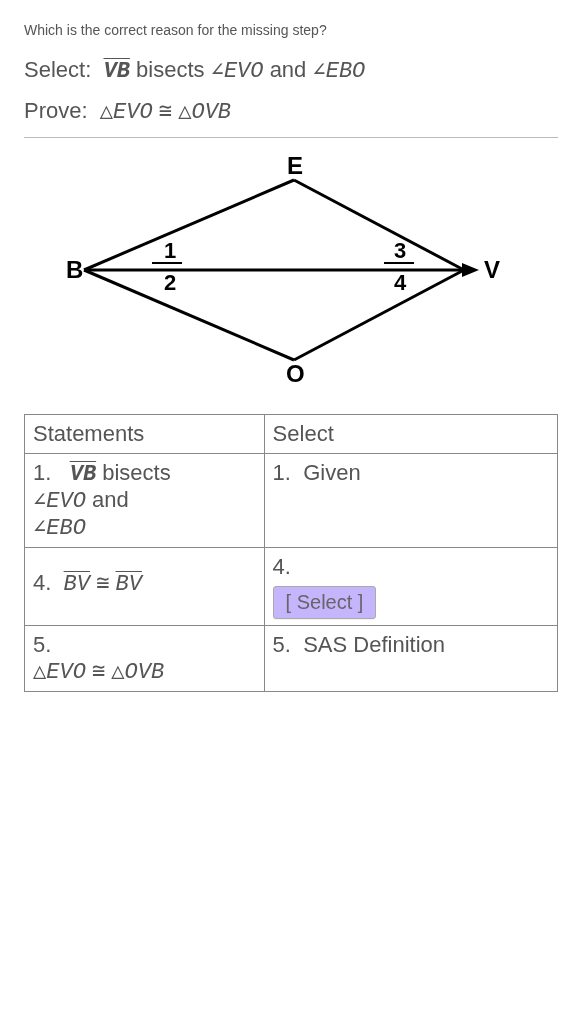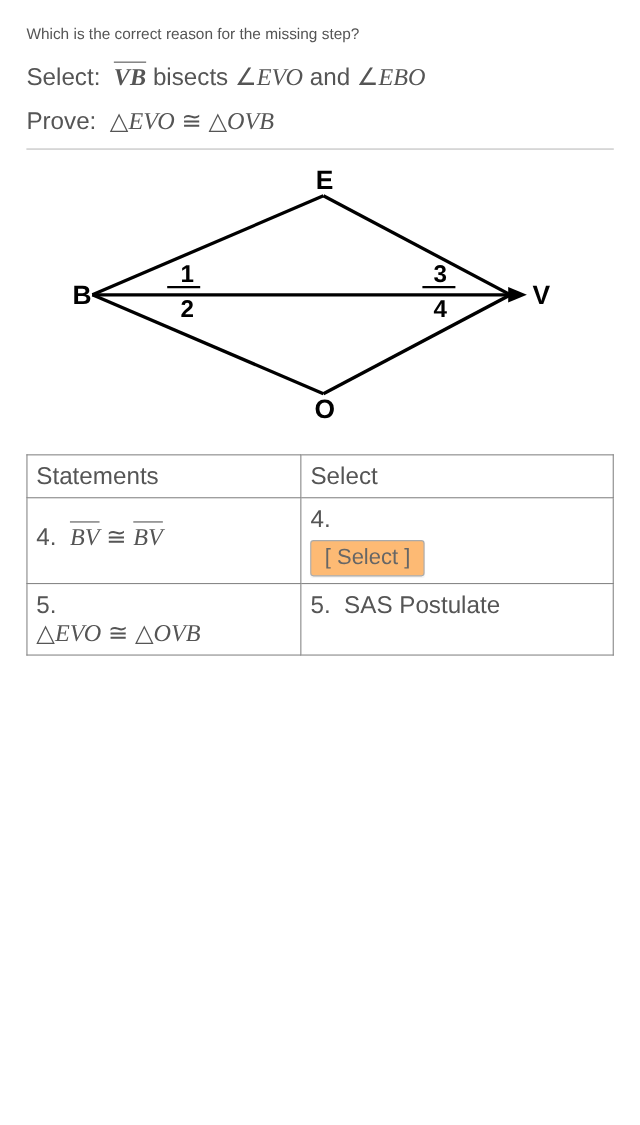--- a/index.html
+++ b/index.html
@@ -24,21 +24,21 @@
       font-size: 22px;
       color: #555;
       margin-bottom: 14px;
     }
     .prove-line {
       font-size: 22px;
       color: #555;
       margin-bottom: 12px;
     }
     .math-italic {
-      font-family: Liberation Serif, serif;
+      font-family: Liberation Mono, monospace;
       font-style: italic;
       font-weight: normal;
     }
     .overline {
       text-decoration: overline;
       text-decoration-thickness: 1px;
     }
     .angle::before {
       content: "∠";
       font-style: normal;
@@ -73,21 +73,21 @@
     }
     table.proof tr.header-row td {
       border-top: 1px solid #888;
     }
     .select-box {
       display: inline-block;
       border: 1px solid #aaa;
       border-radius: 3px;
       padding: 4px 12px;
       margin-top: 6px;
-      background: #fdba74;
+      background: #c4b5fd;
       font-size: 20px;
       color: #666;
       box-shadow: 0 1px 1px rgba(0,0,0,0.05);
       cursor: pointer;
     }
     .reason-cell-4 {
       padding-bottom: 18px;
     }
   </style>
 </head>
@@ -134,37 +134,51 @@
   </svg>
 </div>
 
 <table class="proof">
   <tbody>
       <tr class="header-row">
     <td>Statements</td>
     <td>Select</td>
   </tr>
   <tr>
+    <td>
+      <span>1.</span>&nbsp;&nbsp;
+      <span class="math-italic overline" style="font-weight:bold;">VB</span>
+      <span>bisects</span><br>
+      <span class="math-italic angle"><span>EVO</span></span>
+      <span>and</span><br>
+      <span class="math-italic angle"><span>EBO</span></span>
+    </td>
+    <td>
+      <span>1.</span>&nbsp;
+      <span>Given</span>
+    </td>
+  </tr>
+  <tr>
     <td style="padding-top:22px; padding-bottom:22px;">
       <span>4.</span>&nbsp;
       <span class="math-italic overline">BV</span>
       <span class="math-italic congruent"></span>
       <span class="math-italic overline">BV</span>
     </td>
     <td class="reason-cell-4">
       <span>4.</span><br>
       <span class="select-box">[ Select ]</span>
     </td>
   </tr>
   <tr>
     <td>
       <span>5.</span><br>
       <span class="math-italic triangle"><span>EVO</span></span>
       <span class="math-italic congruent"></span>
       <span class="math-italic triangle"><span>OVB</span></span>
     </td>
     <td>
       <span>5.</span>&nbsp;
-      <span>SAS Postulate</span>
+      <span>SAS Definition</span>
     </td>
   </tr>
 </tbody>
   </table>
 
 </body></html>

